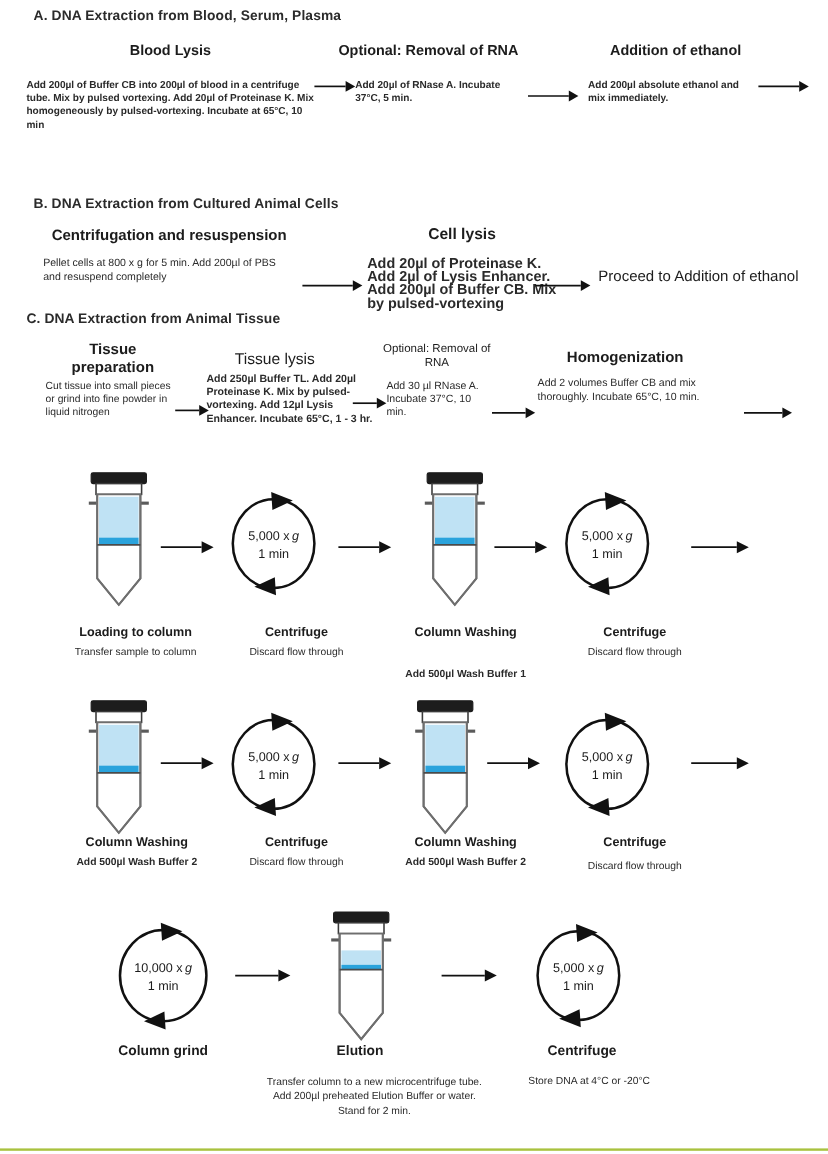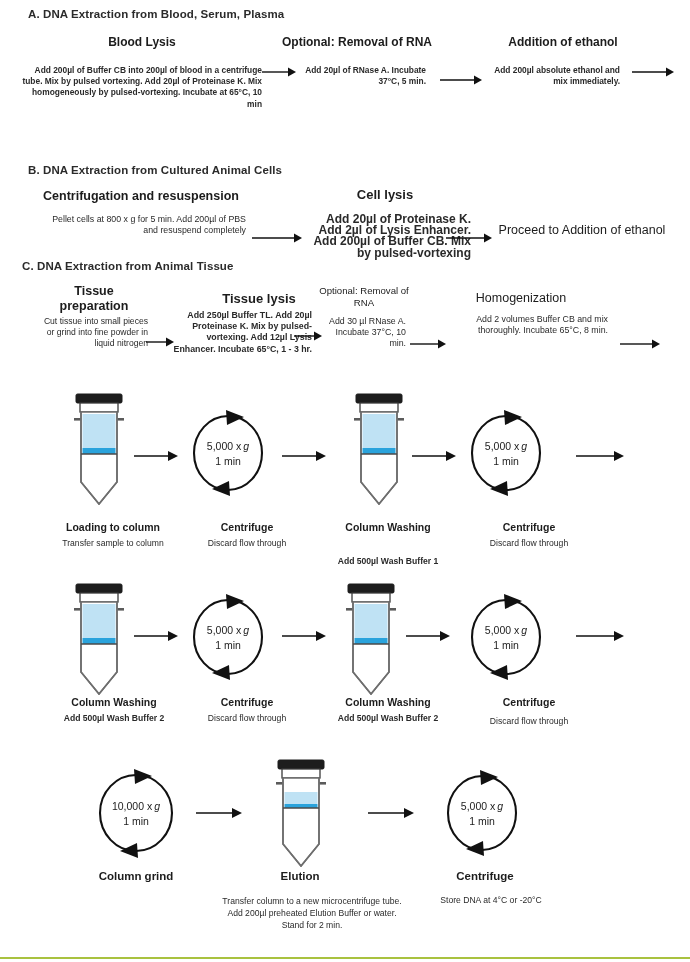--- a/index.html
+++ b/index.html
@@ -12,21 +12,21 @@
   .sec-head{
     font-size:11.5px;font-weight:bold;color:#2b2b2b;letter-spacing:.1px;
     white-space:nowrap;
   }
   .col-head{
     font-size:12px;font-weight:bold;color:#1c1c1c;text-align:center;
     line-height:13px;white-space:nowrap;
   }
   .col-head.wrap{white-space:normal;}
   .body-txt{
-    font-size:8.4px;font-weight:bold;color:#2a2a2a;text-align:right;
+    font-size:8.4px;font-weight:bold;color:#2a2a2a;text-align:left;
     line-height:11.2px;
   }
   .body-txt.thin{font-weight:normal;}
   .lbl-bold{
     font-size:10.5px;font-weight:bold;color:#1c1c1c;text-align:center;
     line-height:12px;white-space:nowrap;
   }
   .lbl-sm{
     font-size:8.6px;color:#2a2a2a;text-align:center;line-height:11px;
   }
@@ -86,28 +86,28 @@
     <polygon class="arrowhead" points="42,1.5 50,6 42,10.5"></polygon>
 </svg>
 <svg class="abs" style="left:446px;top:232px;" width="46" height="12">
   <line class="arrowline" x1="0" y1="6" x2="38" y2="6"></line>
     <polygon class="arrowhead" points="38,1.5 46,6 38,10.5"></polygon>
 </svg>
 
 <div class="abs sec-head" style="left:22px;top:260px;">C. DNA Extraction from Animal Tissue</div>
 
 <div class="abs col-head wrap" style="left:48px;top:284px;width:92px;font-size:12.5px;line-height:15px;">Tissue preparation</div>
-<div class="abs col-head" style="left:196px;top:292px;width:126px;font-size:13px;font-weight:bold;">Tissue lysis</div>
+<div class="abs col-head" style="left:166px;top:292px;width:126px;font-size:13px;font-weight:normal;">Tissue lysis</div>
 <div class="abs col-head wrap" style="left:316px;top:285px;width:96px;font-size:9.6px;line-height:11.5px;font-weight:normal;">Optional: Removal of RNA</div>
-<div class="abs col-head" style="left:436px;top:292px;width:170px;font-size:12.5px;font-weight:normal;">Homogenization</div>
+<div class="abs col-head" style="left:436px;top:292px;width:170px;font-size:12.5px;font-weight:bold;">Homogenization</div>
 
 <div class="abs body-txt thin" style="left:38px;top:316px;width:110px;font-size:8.6px;">Cut tissue into small pieces or grind into fine powder in liquid nitrogen</div>
 <div class="abs body-txt" style="left:172px;top:310px;width:140px;font-size:8.8px;">Add 250µl  Buffer TL. Add 20µl Proteinase K. Mix by pulsed-vortexing. Add 12µl Lysis Enhancer. Incubate 65°C, 1 - 3 hr.</div>
 <div class="abs body-txt thin" style="left:322px;top:316px;width:84px;font-size:8.8px;">Add 30 µl RNase A. Incubate 37°C, 10 min.</div>
-<div class="abs body-txt thin" style="left:448px;top:314px;width:160px;font-size:8.8px;">Add 2 volumes Buffer CB and mix thoroughly. Incubate 65°C, 8 min.</div>
+<div class="abs body-txt thin" style="left:448px;top:314px;width:160px;font-size:8.8px;">Add 2 volumes Buffer CB and mix thoroughly. Incubate 65°C, 10 min.</div>
 
 <svg class="abs" style="left:146px;top:336px;" width="28" height="12">
   <line class="arrowline" x1="0" y1="6" x2="20" y2="6"></line>
     <polygon class="arrowhead" points="20,1.5 28,6 20,10.5"></polygon>
 </svg>
 <svg class="abs" style="left:294px;top:330px;" width="28" height="12">
   <line class="arrowline" x1="0" y1="6" x2="20" y2="6"></line>
     <polygon class="arrowhead" points="20,1.5 28,6 20,10.5"></polygon>
 </svg>
 <svg class="abs" style="left:410px;top:338px;" width="36" height="12">

